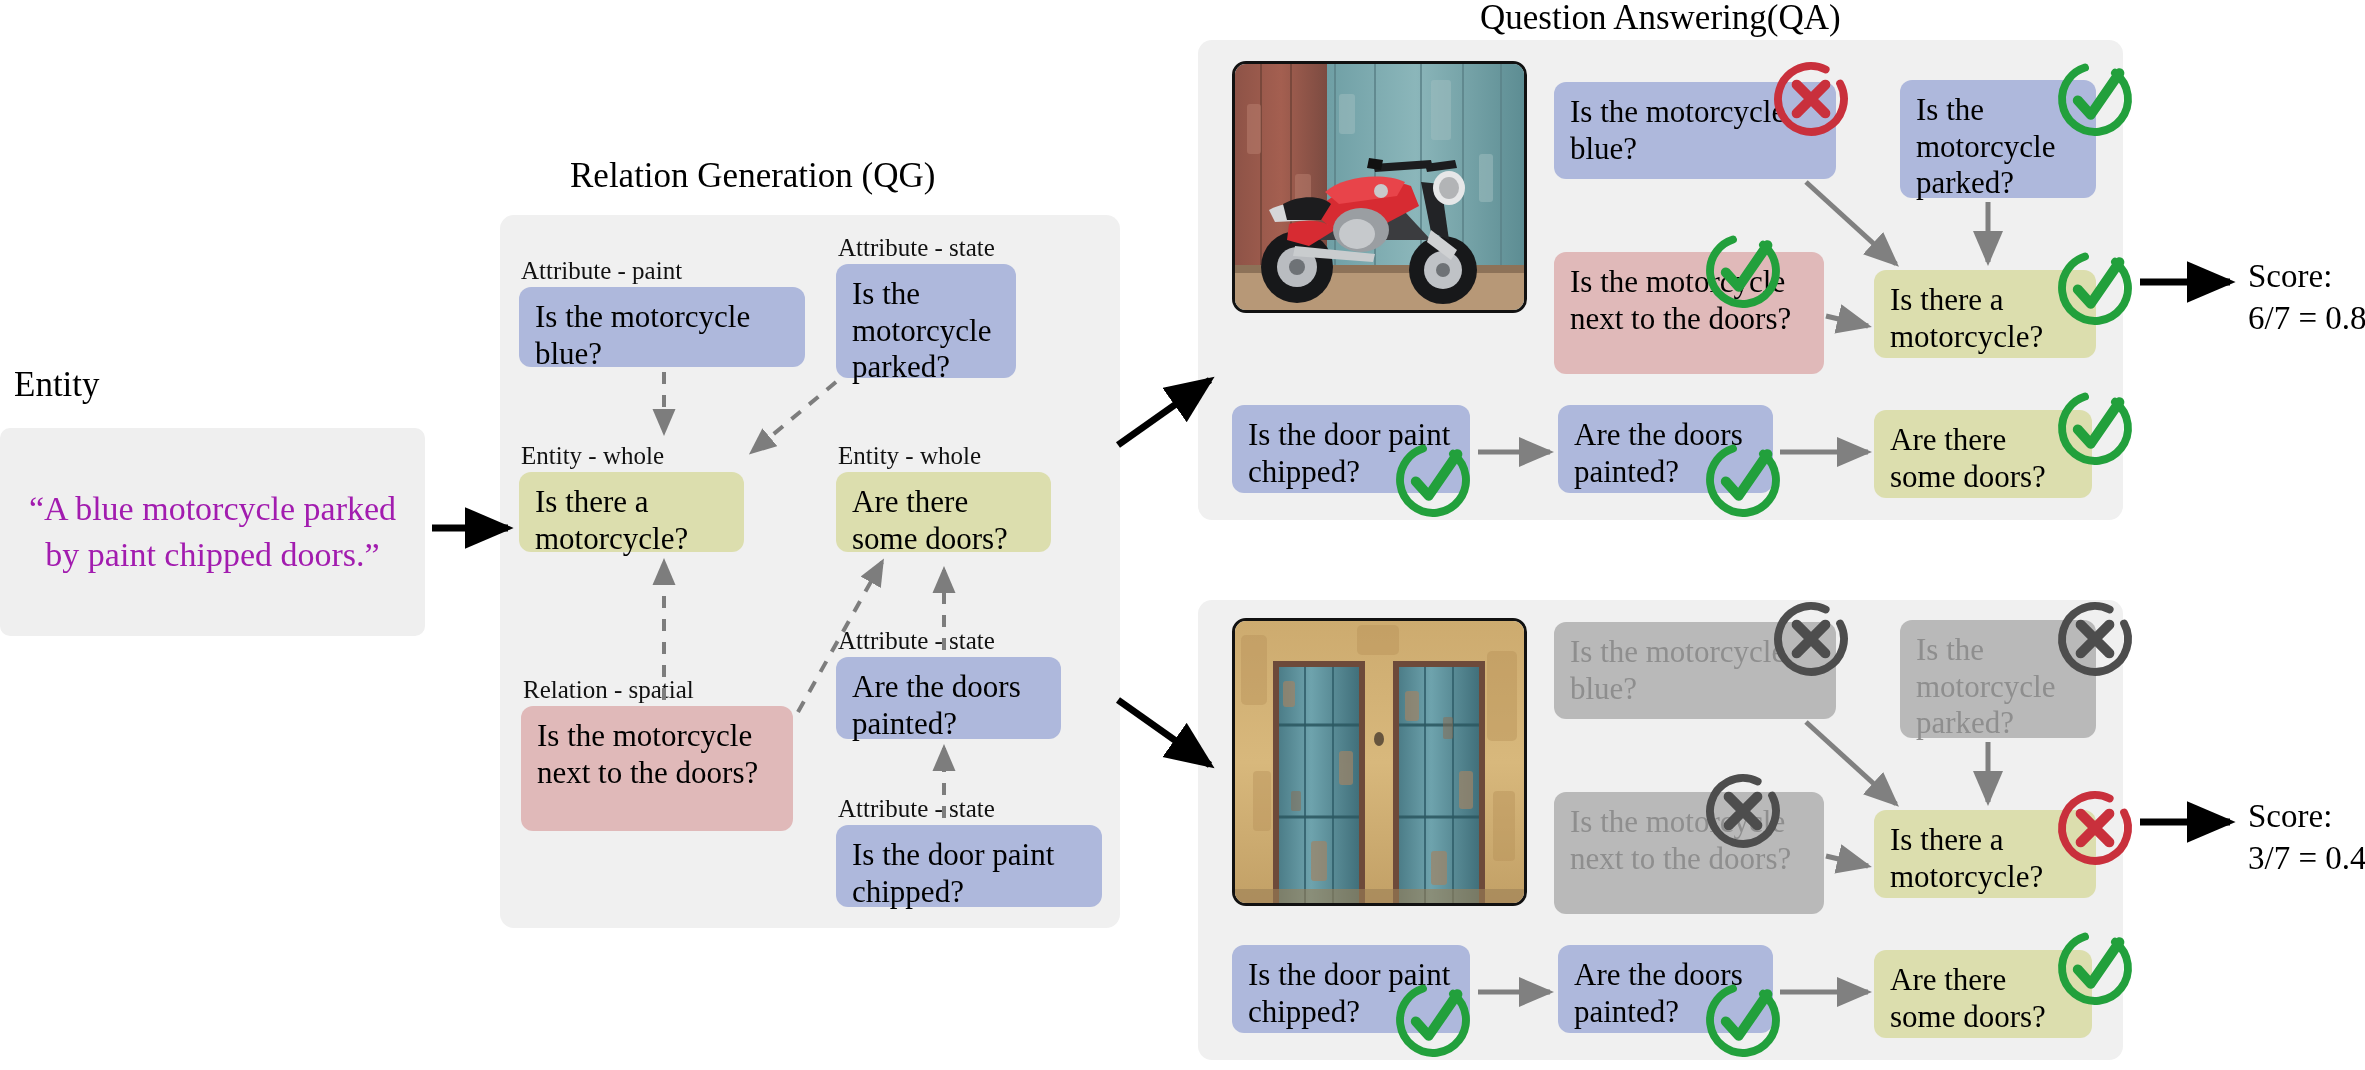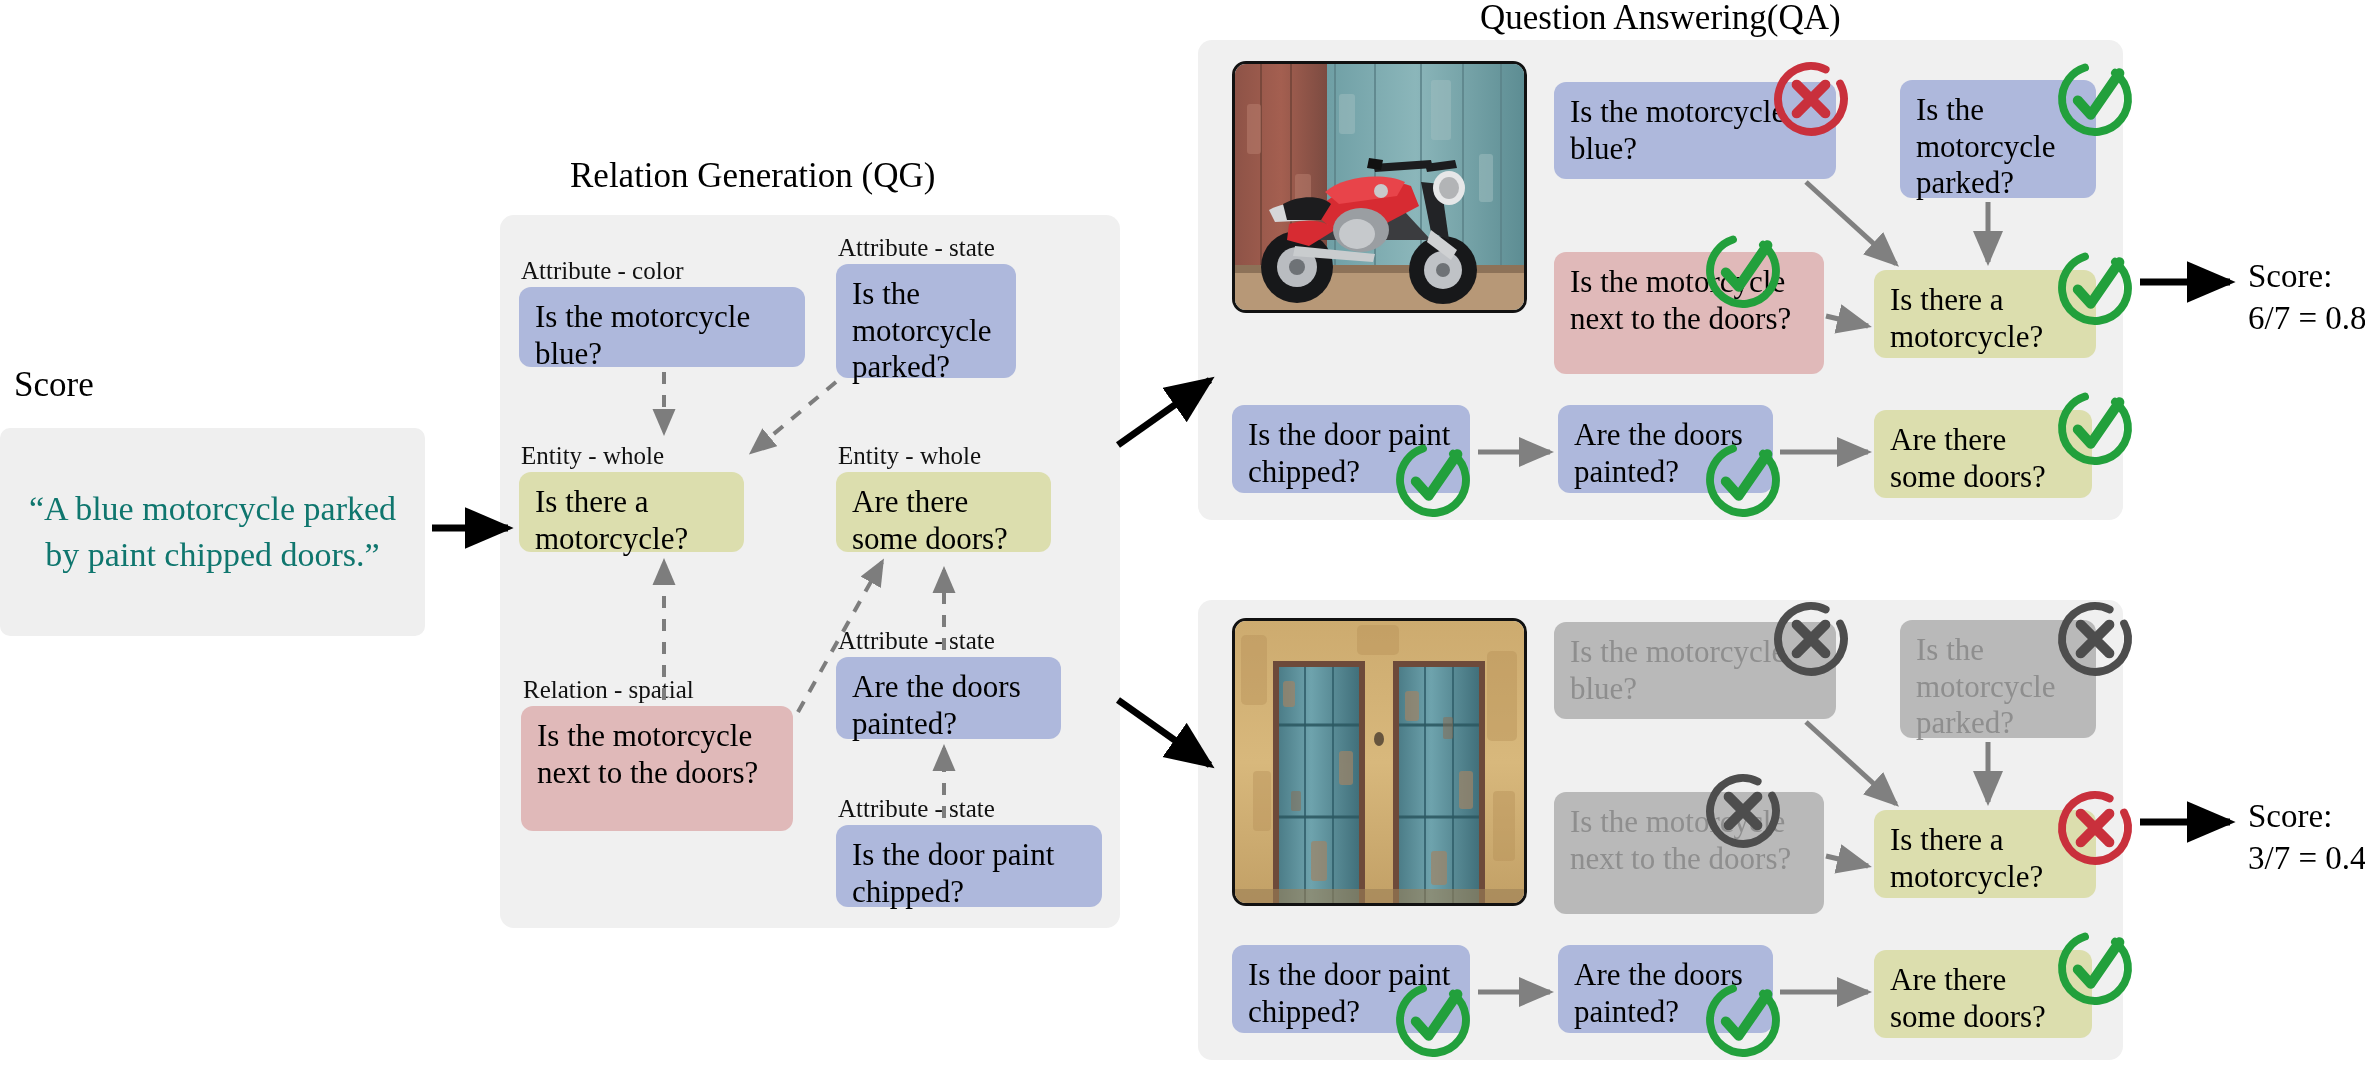--- a/index.html
+++ b/index.html
@@ -25,44 +25,44 @@
   .qbox span{display:block;}
   .blue{background:#aeb8dc;}
   .olive{background:#dcdeae;}
   .pink{background:#e0b9b9;}
   .gray{background:#b9b9b9;color:#8e8e8e;}
   .gray span{color:#8e8e8e;}
 
   .panel{background:#f0f0f0;border-radius:14px;}
   .prompt-box{
     background:#efefef;border-radius:10px;
-    font-size:34px;line-height:1.34;color:#0f766e;
+    font-size:34px;line-height:1.34;color:#a21caf;
     display:flex;align-items:center;justify-content:center;
     text-align:center;padding:0 20px;box-sizing:border-box;
   }
   .score{font-size:33px;line-height:1.28;color:#000;white-space:nowrap;}
 
   
   .photo{border-radius:14px;overflow:hidden;border:3px solid #111;box-sizing:border-box;}
 
   svg.overlay{position:absolute;left:0;top:0;width:2365px;height:1070px;pointer-events:none;}
   .mark{position:absolute;}
 </style>
 </head>
 <body>
 
-<div class="abs section-title" style="left:14px;top:365px;">Score</div>
+<div class="abs section-title" style="left:14px;top:365px;">Entity</div>
 
 <div class="abs prompt-box" style="left:0px;top:428px;width:425px;height:208px;">“A blue motorcycle parked by paint chipped doors.”</div>
 
 <div class="abs section-title" style="left:570px;top:156px;">Relation Generation (QG)</div>
 
 <div class="abs panel" style="left:500px;top:215px;width:620px;height:713px;"></div>
 
-<div class="abs tag" style="left:521px;top:257px;">Attribute - color</div>
+<div class="abs tag" style="left:521px;top:257px;">Attribute - paint</div>
 <div class="abs qbox blue" style="left:519px;top:287px;width:286px;height:80px;">
   <span>Is the motorcycle blue?</span>
 </div>
 
 <div class="abs tag" style="left:838px;top:234px;">Attribute - state</div>
 <div class="abs qbox blue" style="left:836px;top:264px;width:180px;height:114px;">
   <span>Is the motorcycle parked?</span>
 </div>
 
 <div class="abs tag" style="left:521px;top:442px;">Entity - whole</div>

